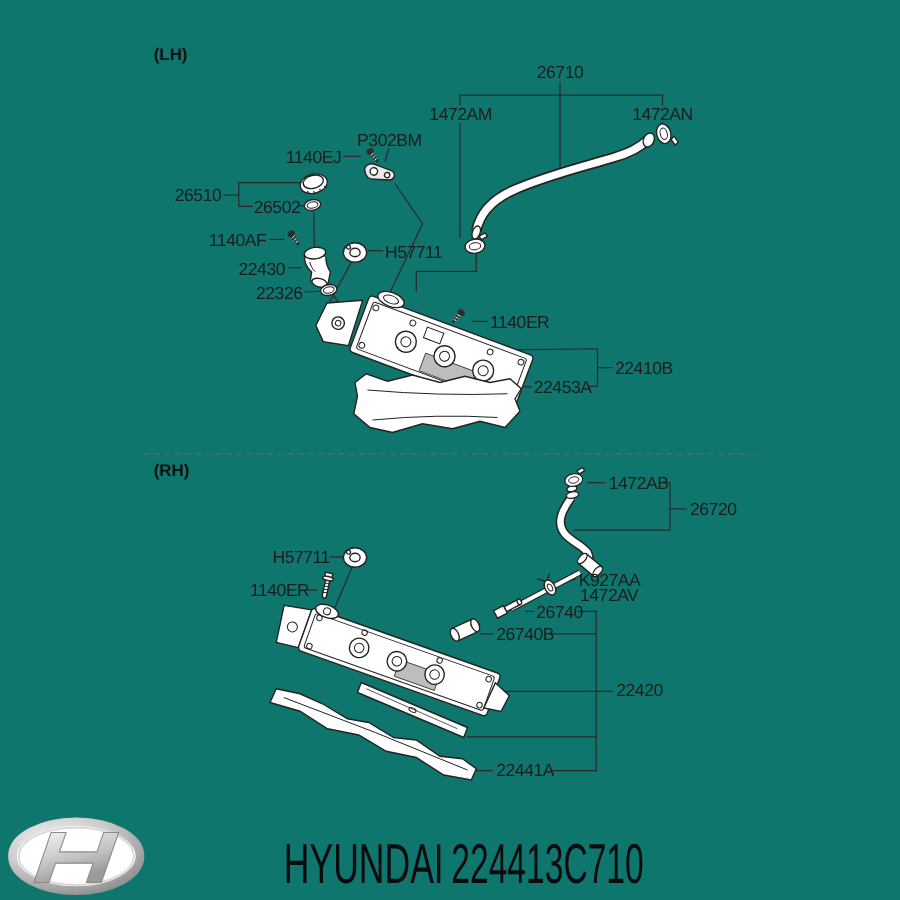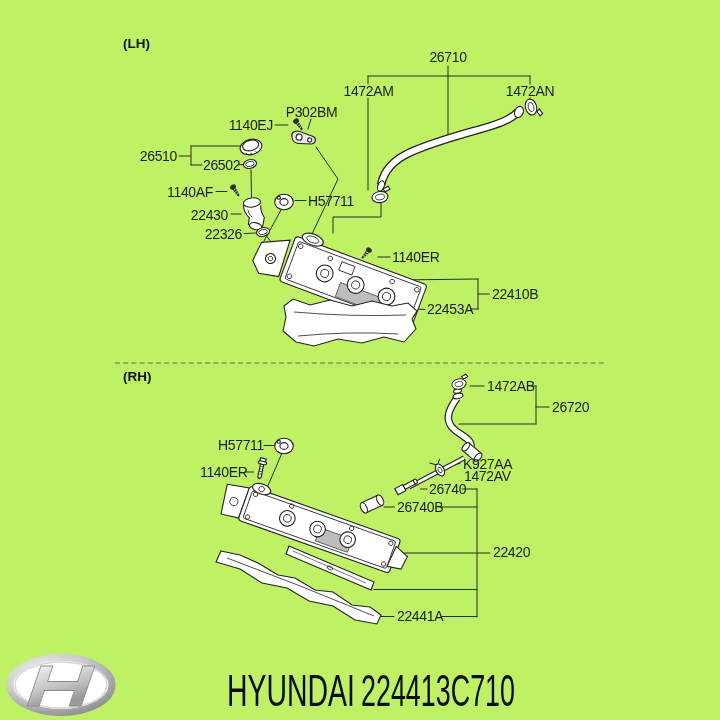--- a/index.html
+++ b/index.html
@@ -1,16 +1,16 @@
 <!DOCTYPE html>
 <html><head>
 <meta charset="utf-8">
 <style>
   html,body{margin:0;padding:0;background:#fff;}
-  .stage{position:relative;width:720px;height:720px;background:#bef264;overflow:hidden;
+  .stage{position:relative;width:720px;height:720px;background:#0f766e;overflow:hidden;
          font-family:"Liberation Sans",sans-serif;}
   svg{display:block;}
   .lbl{font-family:"Liberation Sans",sans-serif;font-size:14px;fill:#1c1c1c;letter-spacing:-0.35px;}
   .tag{font-family:"Liberation Sans",sans-serif;font-size:13.5px;font-weight:700;fill:#111;}
   .big{font-family:"Liberation Sans",sans-serif;font-size:45px;fill:#0b0b0b;}
   .ln{stroke:#2b2b2b;stroke-width:1;fill:none;stroke-linecap:round;}
   .art{stroke:#222;stroke-width:1.1;fill:#fff;}
   .artn{stroke:#222;stroke-width:0.8;fill:none;}
   .dash{stroke:#666;stroke-width:1;stroke-dasharray:5 3.2;fill:none;}
 </style>

